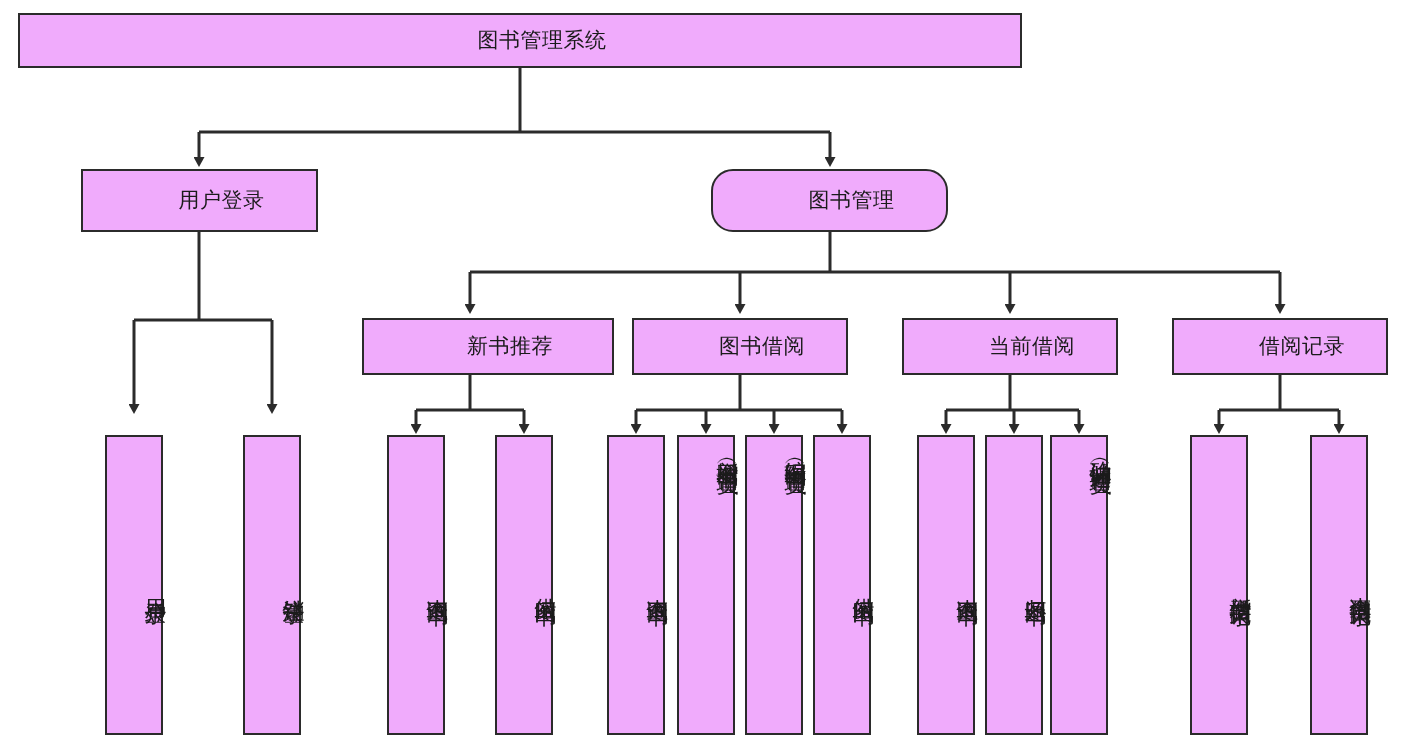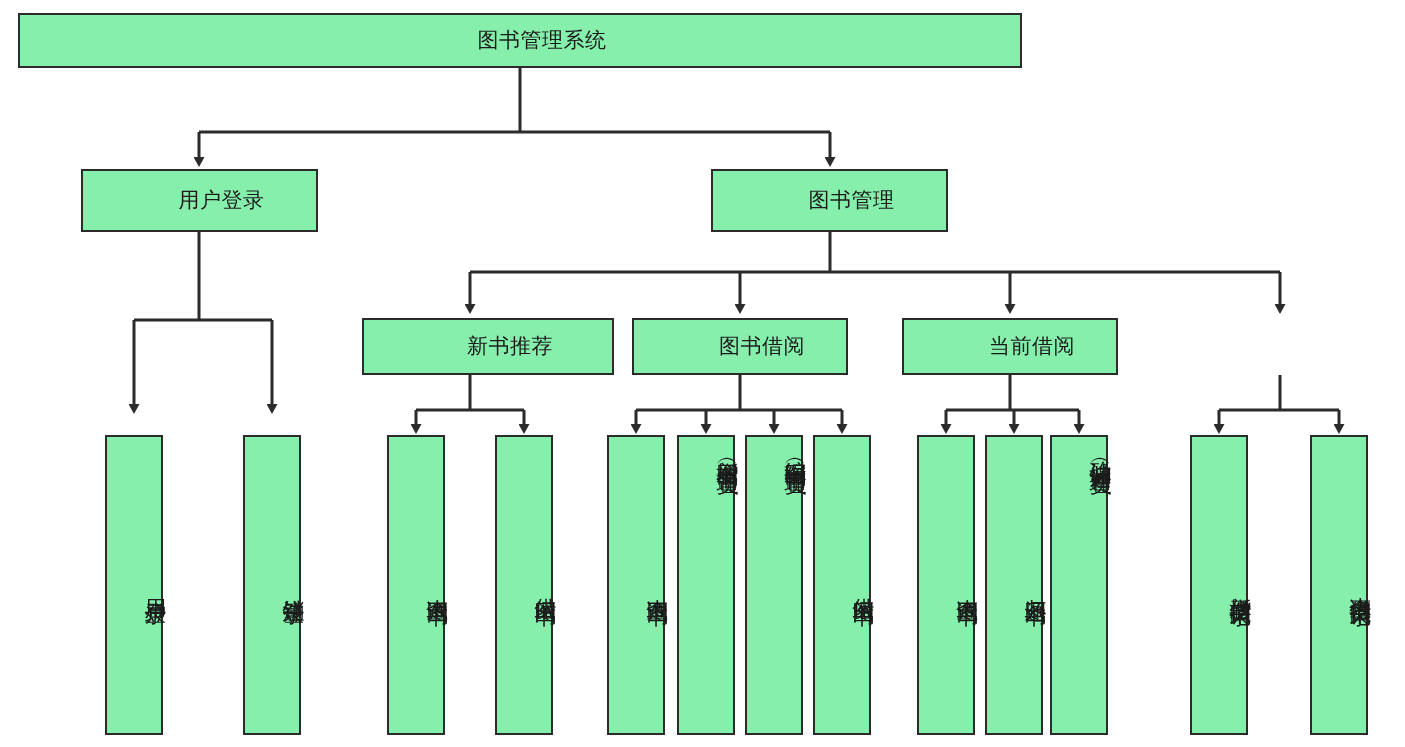--- a/index.html
+++ b/index.html
@@ -22,21 +22,21 @@
     left: 0;
     top: 0;
     width: 1405px;
     height: 747px;
     pointer-events: none;
   }
   .node {
     position: absolute;
     box-sizing: border-box;
     border: 2px solid #2b2b2b;
-    background: #86efac;
+    background: #f0abfc;
     display: flex;
     align-items: center;
     justify-content: center;
     color: #1b1b1b;
     padding-left: 44px;
   }
   .node .label {
     display: block;
     text-align: center;
     line-height: 1.18;
@@ -127,33 +127,36 @@
     </g>
   </svg>
 
   <div class="node horiz" style="left:18px; top:13px; width:1004px; height:55px;">
     <span class="label">图书管理系统</span>
   </div>
 
   <div class="node horiz" style="left:81px; top:169px; width:237px; height:63px;">
     <span class="label">用户登录</span>
   </div>
-  <div class="node horiz" style="left:711px; top:169px; width:237px; height:63px;">
+  <div class="node horiz" style="left:711px; top:169px; width:237px; height:63px;border-radius:22px;">
     <span class="label">图书管理</span>
   </div>
 
   <div class="node horiz" style="left:362px; top:318px; width:252px; height:57px;">
     <span class="label">新书推荐</span>
   </div>
   <div class="node horiz" style="left:632px; top:318px; width:216px; height:57px;">
     <span class="label">图书借阅</span>
   </div>
   <div class="node horiz" style="left:902px; top:318px; width:216px; height:57px;">
     <span class="label">当前借阅</span>
   </div>
+  <div class="node horiz" style="left:1172px; top:318px; width:216px; height:57px;">
+    <span class="label">借阅记录</span>
+  </div>
 
   <div class="node vert mid" style="left:105px; top:435px; width:58px; height:300px;">
     <span class="label">用户登录</span>
   </div>
   <div class="node vert mid" style="left:243px; top:435px; width:58px; height:300px;">
     <span class="label">注销登录</span>
   </div>
 
   <div class="node vert mid" style="left:387px; top:435px; width:58px; height:300px;">
     <span class="label">查询图书</span>

